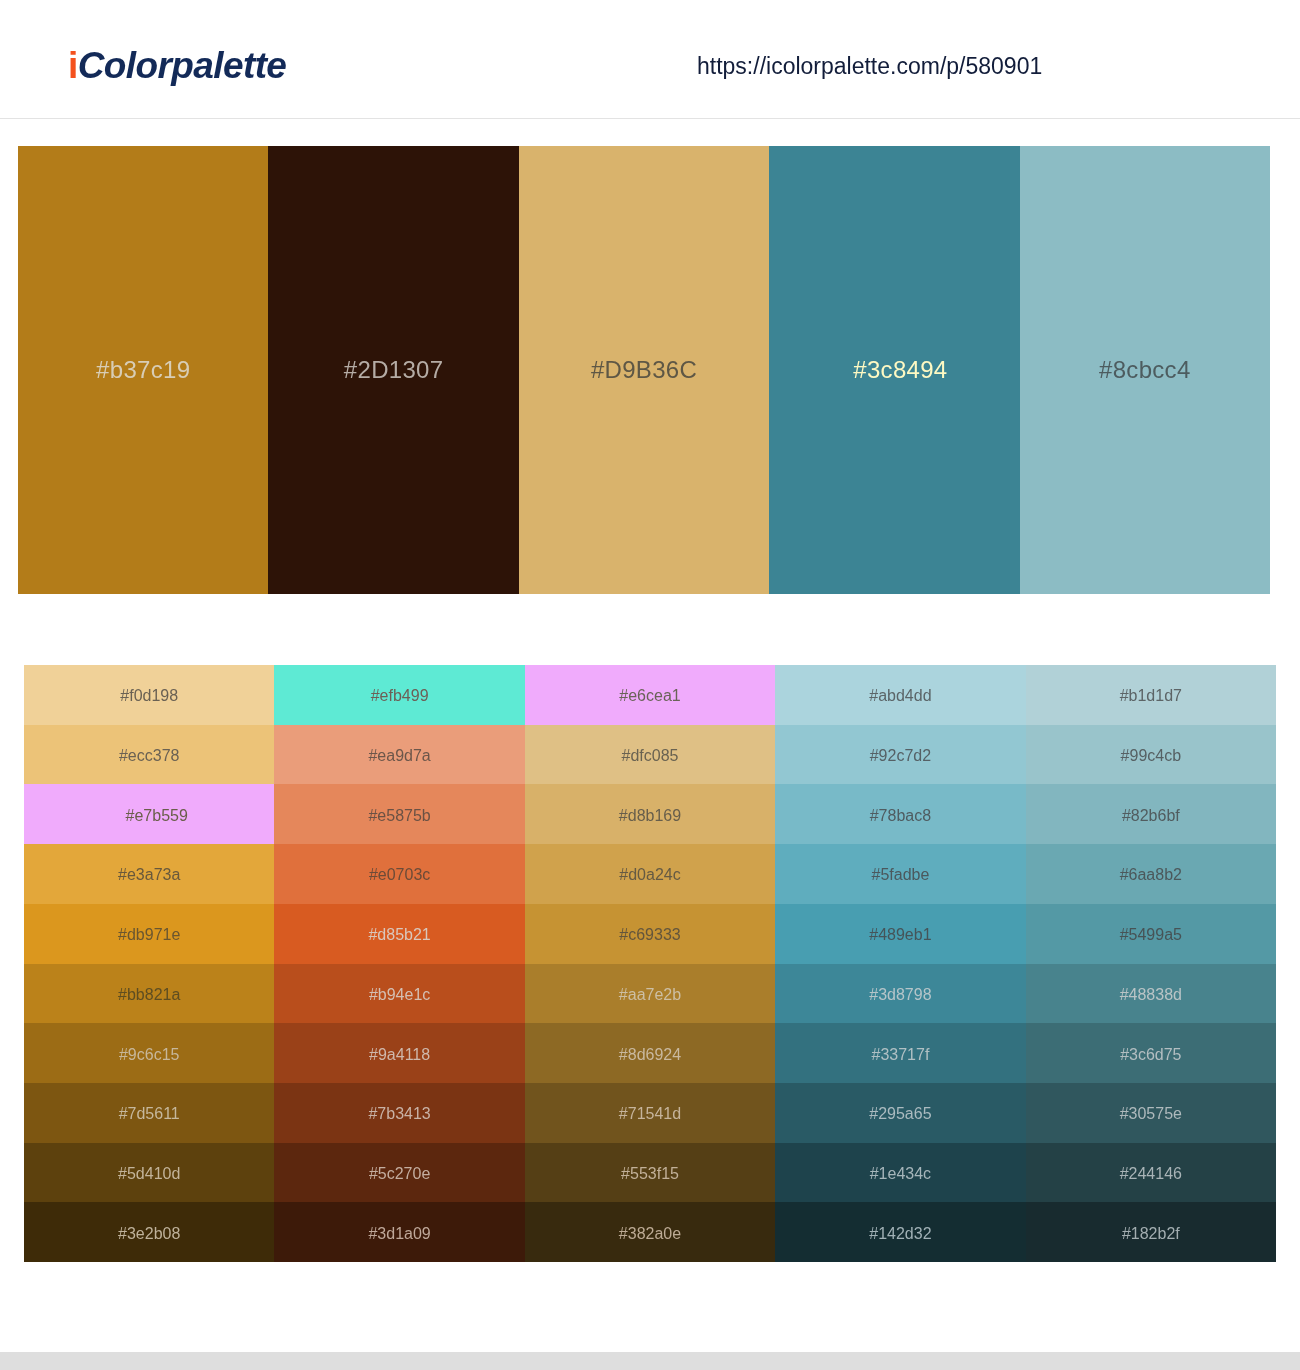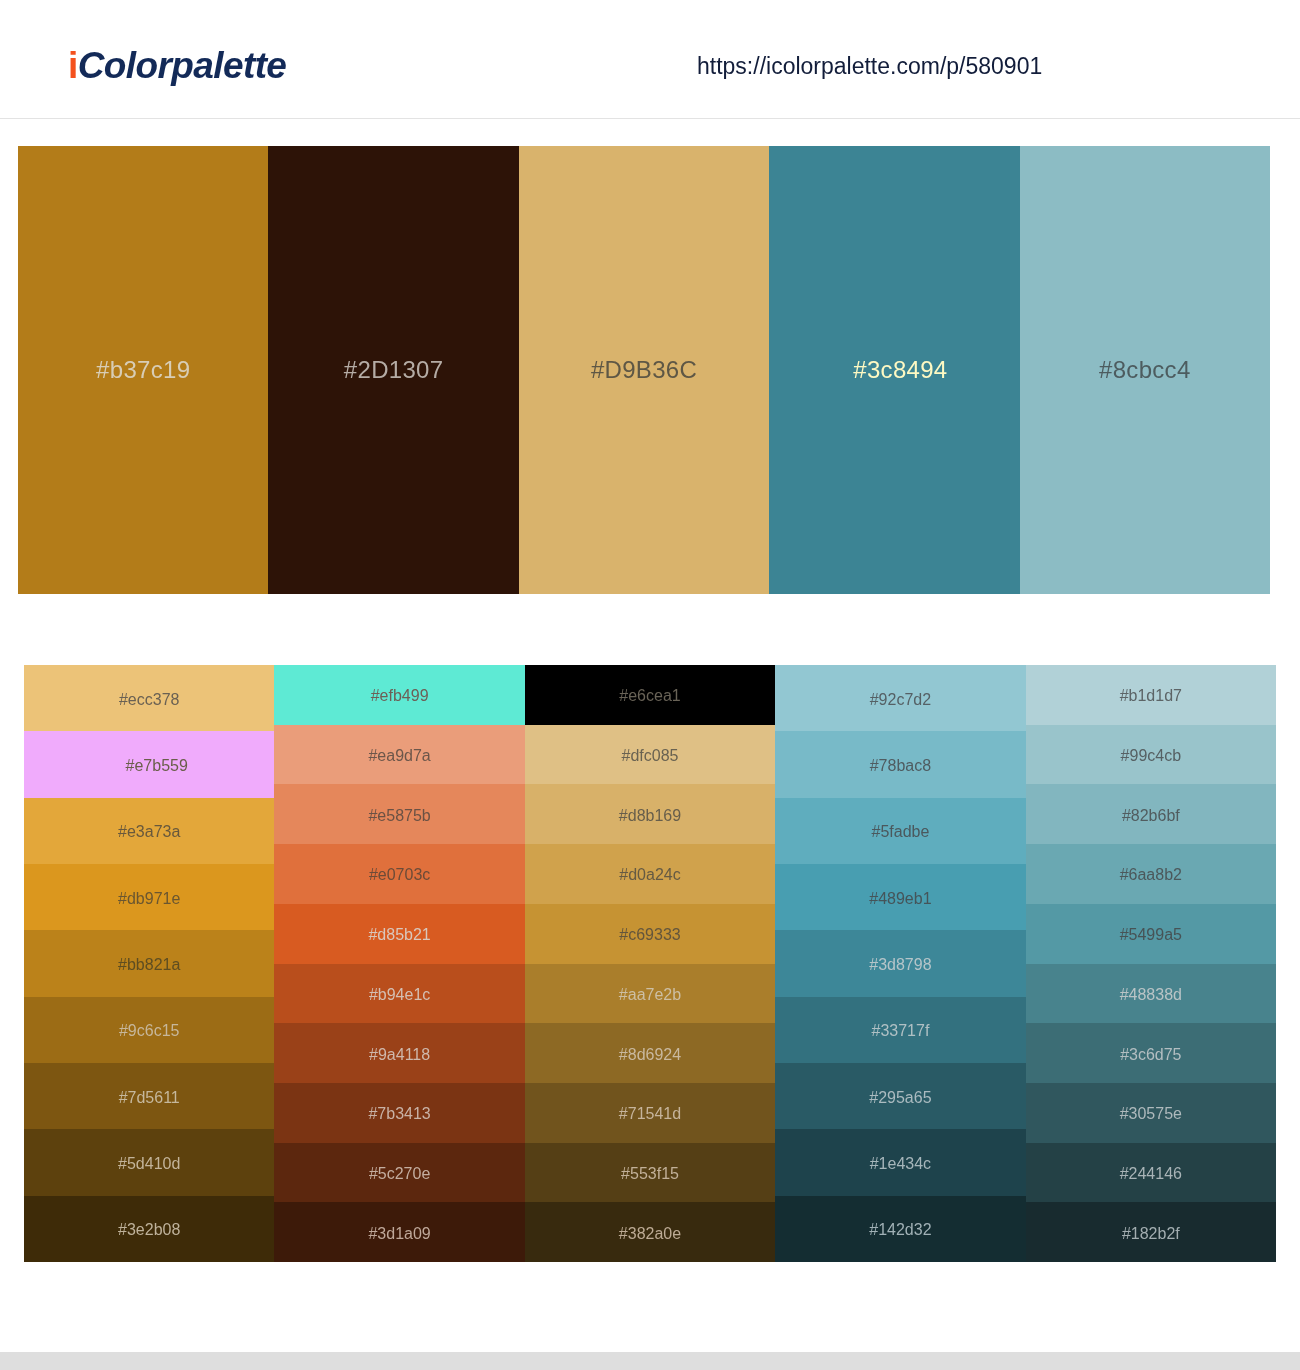--- a/index.html
+++ b/index.html
@@ -87,20 +87,23 @@
       <div class="main-swatch" style="background: rgb(60, 132, 148);">
         <span class="main-swatch-label" style="color: #fef9c3; margin-left: 12px;">#3c8494</span>
       </div>
       <div class="main-swatch" style="background: rgb(140, 188, 196);">
         <span class="main-swatch-label" style="color: rgb(77, 92, 95);">#8cbcc4</span>
       </div>
     </div>
 
   <div class="shade-grid" id="shade-grid">
       <div class="shade-col">
+        <div class="shade-cell" style="background: rgb(240, 209, 152);">
+          <span class="shade-label" style="color: rgb(106, 97, 83);">#f0d198</span>
+        </div>
         <div class="shade-cell" style="background: rgb(236, 195, 120);">
           <span class="shade-label" style="color: rgb(106, 97, 83);">#ecc378</span>
         </div>
         <div class="shade-cell" style="background: #f0abfc; padding-left: 15px;">
           <span class="shade-label" style="color: rgb(106, 94, 74);">#e7b559</span>
         </div>
         <div class="shade-cell" style="background: rgb(227, 167, 58);">
           <span class="shade-label" style="color: rgb(104, 88, 60);">#e3a73a</span>
         </div>
         <div class="shade-cell" style="background: rgb(219, 151, 30);">
@@ -148,21 +151,21 @@
           <span class="shade-label" style="color: rgb(201, 178, 166);">#7b3413</span>
         </div>
         <div class="shade-cell" style="background: rgb(92, 39, 14);">
           <span class="shade-label" style="color: rgb(196, 173, 159);">#5c270e</span>
         </div>
         <div class="shade-cell" style="background: rgb(61, 26, 9);">
           <span class="shade-label" style="color: rgb(191, 168, 154);">#3d1a09</span>
         </div>
       </div>
       <div class="shade-col">
-        <div class="shade-cell" style="background: #000000;">
+        <div class="shade-cell" style="background: #f0abfc;">
           <span class="shade-label" style="color: rgb(105, 99, 87);">#e6cea1</span>
         </div>
         <div class="shade-cell" style="background: rgb(223, 192, 133);">
           <span class="shade-label" style="color: rgb(105, 98, 81);">#dfc085</span>
         </div>
         <div class="shade-cell" style="background: rgb(216, 177, 105);">
           <span class="shade-label" style="color: rgb(103, 94, 75);">#d8b169</span>
         </div>
         <div class="shade-cell" style="background: rgb(208, 162, 76);">
           <span class="shade-label" style="color: rgb(101, 90, 67);">#d0a24c</span>
@@ -180,20 +183,23 @@
           <span class="shade-label" style="color: rgb(198, 180, 155);">#71541d</span>
         </div>
         <div class="shade-cell" style="background: rgb(85, 63, 21);">
           <span class="shade-label" style="color: rgb(194, 176, 152);">#553f15</span>
         </div>
         <div class="shade-cell" style="background: rgb(56, 42, 14);">
           <span class="shade-label" style="color: rgb(189, 171, 149);">#382a0e</span>
         </div>
       </div>
       <div class="shade-col">
+        <div class="shade-cell" style="background: rgb(171, 212, 221);">
+          <span class="shade-label" style="color: rgb(91, 101, 104);">#abd4dd</span>
+        </div>
         <div class="shade-cell" style="background: rgb(146, 199, 210);">
           <span class="shade-label" style="color: rgb(85, 96, 101);">#92c7d2</span>
         </div>
         <div class="shade-cell" style="background: rgb(120, 186, 200);">
           <span class="shade-label" style="color: rgb(79, 92, 97);">#78bac8</span>
         </div>
         <div class="shade-cell" style="background: rgb(95, 173, 190);">
           <span class="shade-label" style="color: rgb(75, 88, 93);">#5fadbe</span>
         </div>
         <div class="shade-cell" style="background: rgb(72, 158, 177);">

